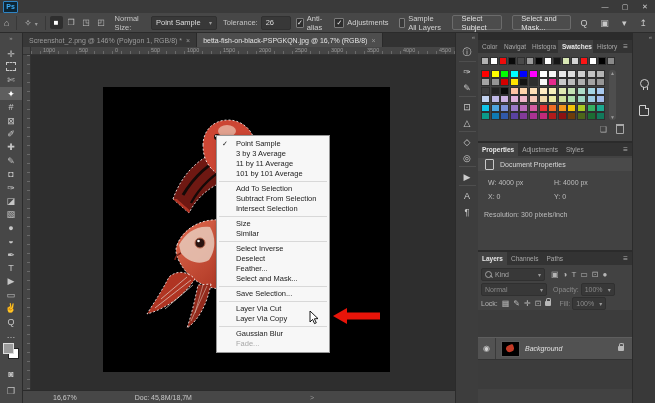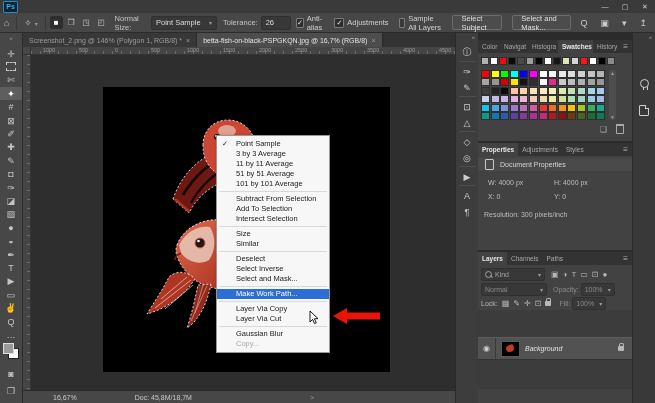--- a/index.html
+++ b/index.html
@@ -276,41 +276,41 @@
   <path d="M108,197 C104,217 96,233 84,241 C89,226 92,212 95,198 Z" fill="#932a1c" stroke="#ffffff" stroke-width="0.8" stroke-dasharray="2 2"></path>
   <path d="M104,199 L88,234 M100,198 L92,226" stroke="#d8b8ac" stroke-width="0.6"></path>
   <path d="M122,200 C124,218 121,232 114,240 L152,240 L152,200 Z" fill="#8c2415"></path>
   <path d="M126,202 L120,236 M134,202 L130,238 M142,202 L140,238" stroke="#c05a40" stroke-width="0.8"></path>
 </svg>
 
 <div class="abs" id="ctxmenu">
     <div class="mi">Point Sample<span class="mk">✓</span></div>
     <div class="mi">3 by 3 Average</div>
     <div class="mi">11 by 11 Average</div>
-    <div class="mi">51 by 51 Average</div>
     <div class="mi">101 by 101 Average</div>
     <div class="msep"></div>
+    <div class="mi">Add To Selection</div>
     <div class="mi">Subtract From Selection</div>
-    <div class="mi">Add To Selection</div>
     <div class="mi">Intersect Selection</div>
     <div class="msep"></div>
     <div class="mi">Size</div>
     <div class="mi">Similar</div>
     <div class="msep"></div>
+    <div class="mi">Select Inverse</div>
     <div class="mi">Deselect</div>
-    <div class="mi">Select Inverse</div>
+    <div class="mi">Feather...</div>
     <div class="mi">Select and Mask...</div>
     <div class="msep"></div>
-    <div class="mi hl">Make Work Path...</div>
+    <div class="mi">Save Selection...</div>
     <div class="msep"></div>
+    <div class="mi">Layer Via Cut</div>
     <div class="mi">Layer Via Copy</div>
-    <div class="mi">Layer Via Cut</div>
     <div class="msep"></div>
     <div class="mi">Gaussian Blur</div>
-    <div class="mi dis">Copy...</div>
+    <div class="mi dis">Fade...</div>
   </div>
 
 <svg class="abs" id="cursor" width="12" height="14" viewBox="0 0 12 14">
   <polygon points="1,0 1,11 3.6,8.4 5.5,12.6 7.3,11.8 5.4,7.8 9,7.6" fill="#ffffff" stroke="#000000" stroke-width="0.9"></polygon>
 </svg>
 
 <svg class="abs" id="redarrow" width="48" height="20" viewBox="0 0 48 20">
   <polygon points="0,10 14,2 14,6.5 47,6.5 47,13.5 14,13.5 14,18" fill="#e81409"></polygon>
 </svg>
 

